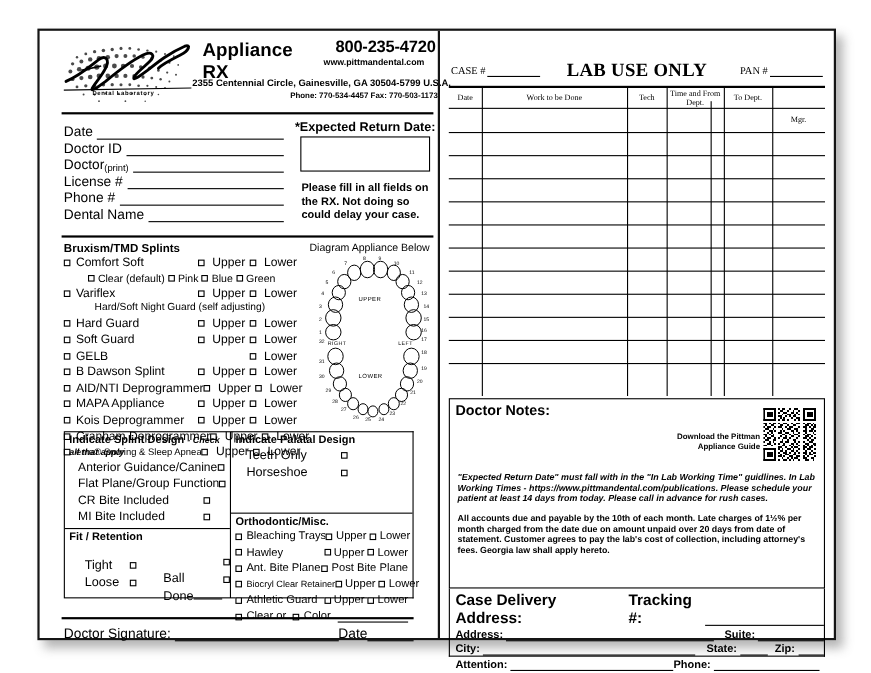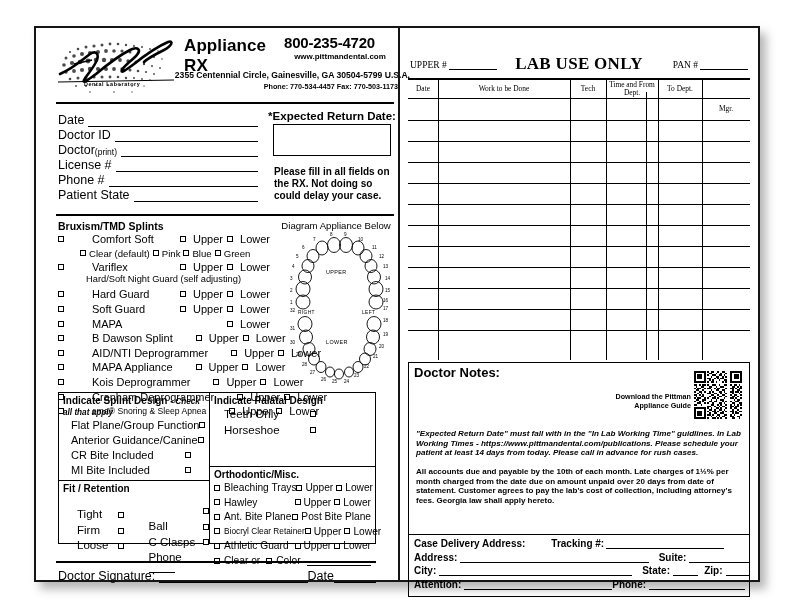--- a/index.html
+++ b/index.html
@@ -27,21 +27,21 @@
 
   
   .hdr { position: absolute; left: 0; top: 0; width: 362px; height: 76px; }
   .logo { position: absolute; left: 20px; top: 6px; width: 125px; height: 63px; }
   .logo svg { display:block; }
   .brand-title {
     position: absolute; left: 148px; top: 8px; width: 110px;
     font-size: 17px; font-weight: bold; letter-spacing: .1px; color:#000;
   }
   .phone {
-    position: absolute; left: 248px; top: 6px; width: 112px; text-align: left;
+    position: absolute; left: 248px; top: 6px; width: 112px; text-align: right;
     font-size: 15px; font-weight: bold; color: #000; letter-spacing: -0.2px;
   }
   .web {
     position: absolute; left: 248px; top: 24px; width: 112px; text-align:center;
     font-size: 8px; font-weight: bold; color: #000;
   }
   .addr {
     position: absolute; left: 134px; top: 42px; width: 240px; text-align:right;
     font-size: 8.6px; font-weight: bold; color:#000;
   }
@@ -67,21 +67,21 @@
     border:1.4px solid #000; background:#fff;
   }
   .notice {
     position:absolute; left:238px; top:138px; width:124px;
     font-size:10px; font-weight:bold; line-height:12px; color:#000;
   }
 
   
   .sec-title { font-size:10.5px; font-weight:bold; color:#000; }
   .brux { position:absolute; left:22px; top:192px; width:212px; }
-  .crow { display:flex; align-items:center; height:14.6px; font-size:11px; color:#000;gap:23px; }
+  .crow { display:flex; align-items:center; height:14.6px; font-size:11px; color:#000; }
   .cb {
     display:inline-block; width:6px; height:6px;
     border:1.1px solid #000; background:#fff; flex:none;
   }
   .crow .nm { margin-left:5px; white-space:nowrap; }
   .crow .ul { margin-left:auto; display:flex; gap:4px; align-items:center; white-space:nowrap; }
   .crow .ul span.t { margin-left:3px; }
   .sub-colors { display:flex; align-items:center; height:13px; font-size:9.6px; padding-left:22px; gap:3px; }
   .sub-note { font-size:9.3px; padding-left:28px; height:13px; color:#000; }
   .tiny-nm { font-size:8.6px; }
@@ -159,21 +159,21 @@
   .fine-i {
     position:absolute; left:7px; top:66px; width:330px;
     font-size:8.1px; font-style:italic; font-weight:bold; line-height:9.6px; color:#000;
   }
   .fine-n {
     position:absolute; left:7px; top:104px; width:330px;
     font-size:8px; font-weight:bold; line-height:9.6px; color:#000;
   }
 
   .deliv { position:absolute; left:10px; top:507px; width:342px; height:62px; border:1.3px solid #000; border-top:none; }
-  .deliv-hd { display:flex; align-items:flex-end; padding:2px 0 0 5px; font-size:10px; font-weight:bold; color:#000;gap:12px; }
+  .deliv-hd { display:flex; align-items:flex-end; padding:2px 0 0 5px; font-size:14px; font-weight:bold; color:#000;gap:12px; }
   .deliv-hd .trk { margin-left:14px; display:flex; align-items:flex-end; }
   .deliv-hd .ln { border-bottom:1.3px solid #000; width:118px; height:12px; margin-left:2px; }
   .drw { display:flex; align-items:flex-end; padding-left:5px; height:13.5px; font-size:10px; font-weight:bold; color:#000; }
   .drw .ln { border-bottom:1.1px solid #000; height:10px; margin-left:3px; }
 </style>
 </head>
 <body>
 
 <div id="root">
   <div class="sheet">
@@ -290,21 +290,21 @@
         </div>
         <div class="fld">
           <span class="lbl">License #</span>
           <span class="ln"></span>
         </div>
         <div class="fld">
           <span class="lbl">Phone #</span>
           <span class="ln"></span>
         </div>
         <div class="fld">
-          <span class="lbl">Patient State</span>
+          <span class="lbl">Dental Name</span>
           <span class="ln"></span>
         </div>
       </div>
 
       <div class="erd-title">*Expected Return Date:</div>
       <div class="erd-box"></div>
       <div class="notice">Please fill in all fields on the RX. Not doing so could delay your case.</div>
 
       <div class="rule-h" style="left:20px; top:186px; width:338px; height:1.6px;"></div>
 
@@ -359,21 +359,21 @@
           <span class="nm">Soft Guard</span>
           <span class="ul">
             <span class="cb"></span>
             <span class="t">Upper</span>
             <span class="cb"></span>
             <span class="t">Lower</span>
           </span>
         </div>
         <div class="crow">
           <span class="cb"></span>
-          <span class="nm">MAPA</span>
+          <span class="nm">GELB</span>
           <span class="ul">
             <span class="cb"></span>
             <span class="t">Lower</span>
           </span>
         </div>
         <div class="crow">
           <span class="cb"></span>
           <span class="nm">B Dawson Splint</span>
           <span class="ul">
             <span class="cb"></span>
@@ -510,54 +510,48 @@
           </g>
         </svg>
       </div>
 
       <div class="boxA">
         <div class="bx-hd">
           <span>Indicate Splint Design</span>
           <em>- Check all that apply</em>
         </div>
         <div class="drow">
+          <span class="nm">Anterior Guidance/Canine</span>
+          <span class="cb box-r"></span>
+        </div>
+        <div class="drow">
           <span class="nm">Flat Plane/Group Function</span>
-          <span class="cb box-r"></span>
-        </div>
-        <div class="drow">
-          <span class="nm">Anterior Guidance/Canine</span>
           <span class="cb box-r"></span>
         </div>
         <div class="drow">
           <span class="nm">CR Bite Included</span>
           <span class="cb box-r"></span>
         </div>
         <div class="drow">
           <span class="nm">MI Bite Included</span>
           <span class="cb box-r"></span>
         </div>
         <div class="divider" style="margin-top:3px;"></div>
         <div class="bx-hd">Fit / Retention</div>
         <div class="fitgrid">
           <div class="fitrow">
             <span class="c1">Tight</span>
             <span class="c2"><span class="cb"></span></span>
             <span class="c3">Ball</span>
             <span class="cb"></span>
           </div>
           <div class="fitrow">
-            <span class="c1">Firm</span>
-            <span class="c2"><span class="cb"></span></span>
-            <span class="c3">C Clasps</span>
-            <span class="cb"></span>
-          </div>
-          <div class="fitrow">
             <span class="c1">Loose</span>
             <span class="c2"><span class="cb"></span></span>
-            <span class="c3"><span>Phone</span><span class="und"></span></span>
+            <span class="c3"><span>Done</span><span class="und"></span></span>
             <span class="cb"></span>
           </div>
         </div>
       </div>
 
       <div class="boxB">
         <div class="bx-hd">Indicate Palatal Design</div>
         <div class="prow">
           <span class="nm">Teeth Only</span>
           <span class="cb"></span>
@@ -633,21 +627,21 @@
         <span>Date</span>
         <span class="ln" style="width:42px;"></span>
       </div>
     </div>
 
     <div class="right">
       <div class="vline"></div>
 
       <div class="lab-title">LAB USE ONLY</div>
       <div class="case-no">
-        <span>UPPER #</span>
+        <span>CASE #</span>
         <span class="ln"></span>
       </div>
       <div class="pan-no">
         <span>PAN #</span>
         <span class="ln"></span>
       </div>
 
       <div class="labtbl">
         <div class="tbl-top"></div>
         <div class="hdr-row">

